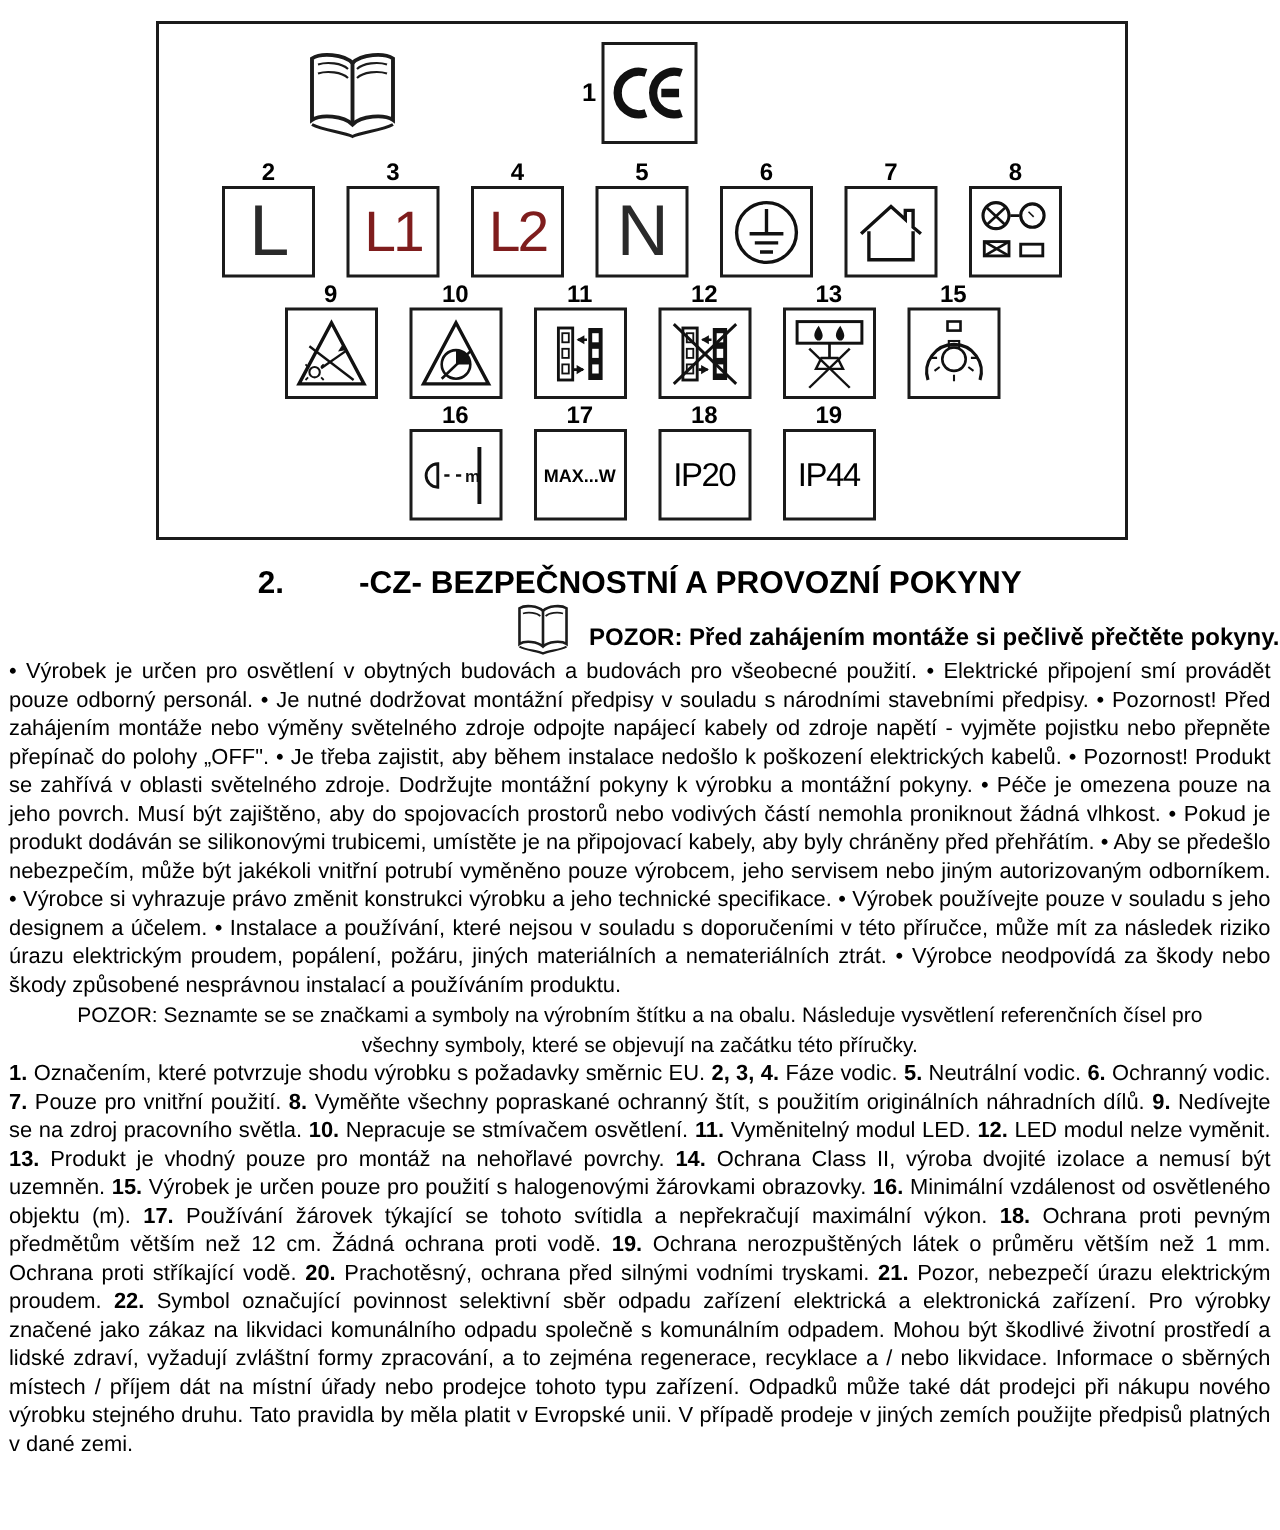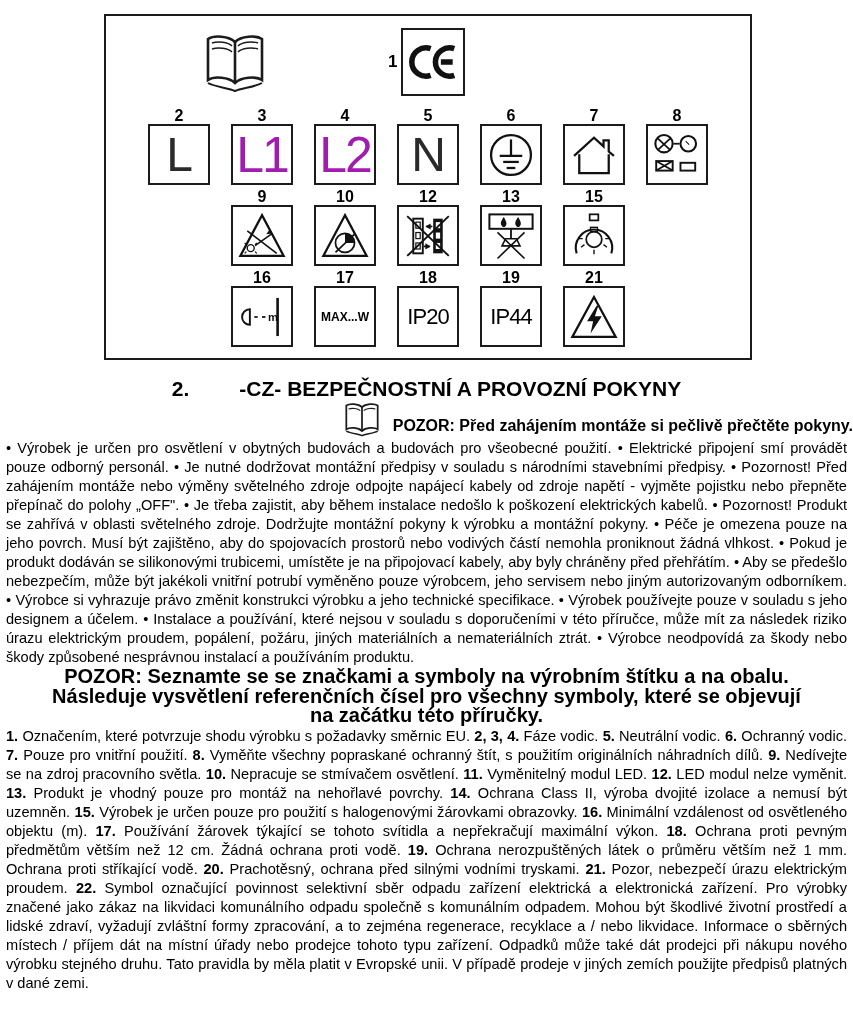--- a/index.html
+++ b/index.html
@@ -18,30 +18,30 @@
   .cegroup .onenum{font-weight:bold;font-size:17px;margin-right:4px;}
   .cebox{width:60px;height:64px;border:2.5px solid #1b1b1b;display:flex;align-items:center;justify-content:center;background:#fff;}
   .symrow{display:flex;justify-content:center;gap:21px;margin-top:3px;}
   .cell{width:62px;display:flex;flex-direction:column;align-items:center;}
   .num{font-weight:bold;font-size:16px;line-height:17px;height:17px;}
   .sbox{
     box-sizing:border-box;width:62px;height:61px;border:2.5px solid #1b1b1b;
     display:flex;align-items:center;justify-content:center;background:#fff;overflow:hidden;
   }
   .glyphL{font-size:48px;line-height:48px;color:#2a2a2a;letter-spacing:-1px;}
-  .glyphM{font-size:50px;line-height:40px;color:#a21caf;letter-spacing:-2px;}
+  .glyphM{font-size:38px;line-height:40px;color:#7f1d1d;letter-spacing:-2px;}
   .glyphIP{font-size:22px;font-weight:normal;letter-spacing:-1px;}
   .glyphMAX{font-size:12px;font-weight:bold;letter-spacing:0px;}
   svg{display:block;}
   
   .heading{display:flex;justify-content:center;gap:50px;margin-top:17px;font-weight:bold;font-size:21px;line-height:24px;}
   .warn1{display:flex;justify-content:flex-end;align-items:flex-end;gap:8px;margin-top:1px;}
   .warn1 .t{font-weight:bold;font-size:16px;line-height:20px;padding-bottom:2px;}
   .body{margin:1px 6px 0 6px;font-size:14.6px;line-height:19px;text-align:justify;}
-  .warn2{margin:0 38px;font-weight:bold;font-size:20px;line-height:19.5px;text-align:center;}
+  .warn2{margin:0 38px;font-weight:normal;font-size:14px;line-height:19.5px;text-align:center;}
   .body b{font-weight:bold;}
 </style>
 </head>
 <body>
 
 <div class="panel">
 
   <div class="toprow">
     <span class="bookbig">
       <svg width="66" height="64" viewBox="0 0 66 62">
@@ -147,20 +147,39 @@
       <div class="sbox">
         <svg width="54" height="52" viewBox="0 0 60 60">
           <path d="M30 6 L5 53 L55 53 Z" stroke="#111" stroke-width="2.6" fill="none"></path>
           <circle cx="30" cy="38" r="11" stroke="#111" stroke-width="2" fill="none"></circle>
           <path d="M30 27 A11 11 0 0 1 41 38 L30 38 Z" fill="#111"></path>
           <line x1="19" y1="49" x2="42" y2="27" stroke="#111" stroke-width="2"></line>
         </svg>
       </div>
     </div>
     <div class="cell">
+      <span class="num">11</span>
+      <div class="sbox">
+        <svg width="52" height="52" viewBox="0 0 60 60">
+          <rect x="13" y="10" width="11" height="40" stroke="#111" stroke-width="2.2" fill="none"></rect>
+          <rect x="16" y="14" width="5" height="7" stroke="#111" stroke-width="1.4" fill="none"></rect>
+          <rect x="16" y="26" width="5" height="7" stroke="#111" stroke-width="1.4" fill="none"></rect>
+          <rect x="16" y="38" width="5" height="7" stroke="#111" stroke-width="1.4" fill="none"></rect>
+          <rect x="36" y="10" width="11" height="40" fill="#111"></rect>
+          <rect x="39" y="14" width="5" height="7" fill="#fff"></rect>
+          <rect x="39" y="26" width="5" height="7" fill="#fff"></rect>
+          <rect x="39" y="38" width="5" height="7" fill="#fff"></rect>
+          <line x1="35" y1="19" x2="28" y2="19" stroke="#111" stroke-width="2"></line>
+          <path d="M27 19 l6 -3.5 0 7 z" fill="#111"></path>
+          <line x1="25" y1="42" x2="32" y2="42" stroke="#111" stroke-width="2"></line>
+          <path d="M33 42 l-6 -3.5 0 7 z" fill="#111"></path>
+        </svg>
+      </div>
+    </div>
+    <div class="cell">
       <span class="num">12</span>
       <div class="sbox">
         <svg width="52" height="52" viewBox="0 0 60 60">
           <rect x="13" y="10" width="11" height="40" stroke="#111" stroke-width="2.2" fill="none"></rect>
           <rect x="16" y="14" width="5" height="7" stroke="#111" stroke-width="1.4" fill="none"></rect>
           <rect x="16" y="26" width="5" height="7" stroke="#111" stroke-width="1.4" fill="none"></rect>
           <rect x="16" y="38" width="5" height="7" stroke="#111" stroke-width="1.4" fill="none"></rect>
           <rect x="36" y="10" width="11" height="40" fill="#111"></rect>
           <rect x="39" y="14" width="5" height="7" fill="#fff"></rect>
           <rect x="39" y="26" width="5" height="7" fill="#fff"></rect>
@@ -226,29 +245,20 @@
       <div class="sbox">
           <span class="glyphIP">IP20</span>
         </div>
     </div>
     <div class="cell">
       <span class="num">19</span>
       <div class="sbox">
           <span class="glyphIP">IP44</span>
         </div>
     </div>
-    <div class="cell">
-      <span class="num">21</span>
-      <div class="sbox">
-        <svg width="54" height="52" viewBox="0 0 60 60">
-          <path d="M30 7 L5 53 L55 53 Z" stroke="#111" stroke-width="2.6" fill="none"></path>
-          <path d="M33 17 L22 35 L29 35 L26 49 L39 29 L31 29 L35 17 Z" fill="#111"></path>
-        </svg>
-      </div>
-    </div>
   </div>
 </div>
 
 <div class="heading">
   <span>2.</span>
   <span>-CZ- BEZPEČNOSTNÍ A PROVOZNÍ POKYNY</span>
 </div>
 
 <div class="warn1">
   <span>

